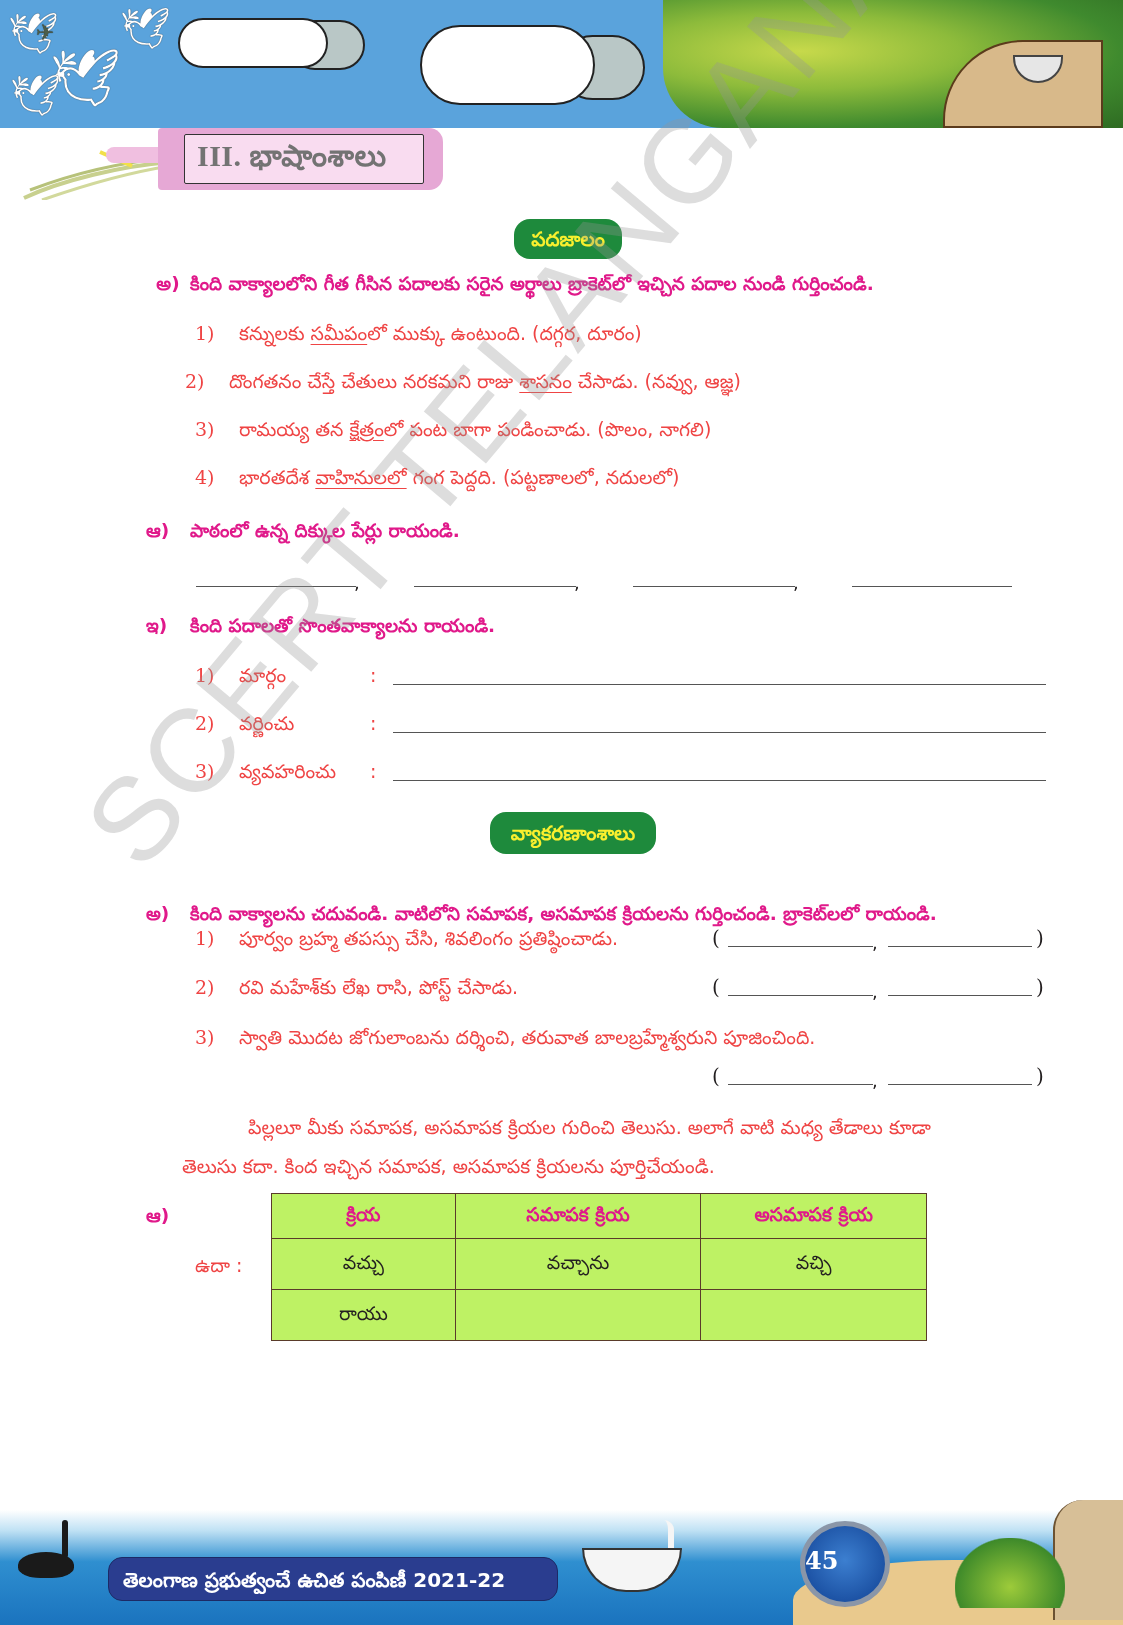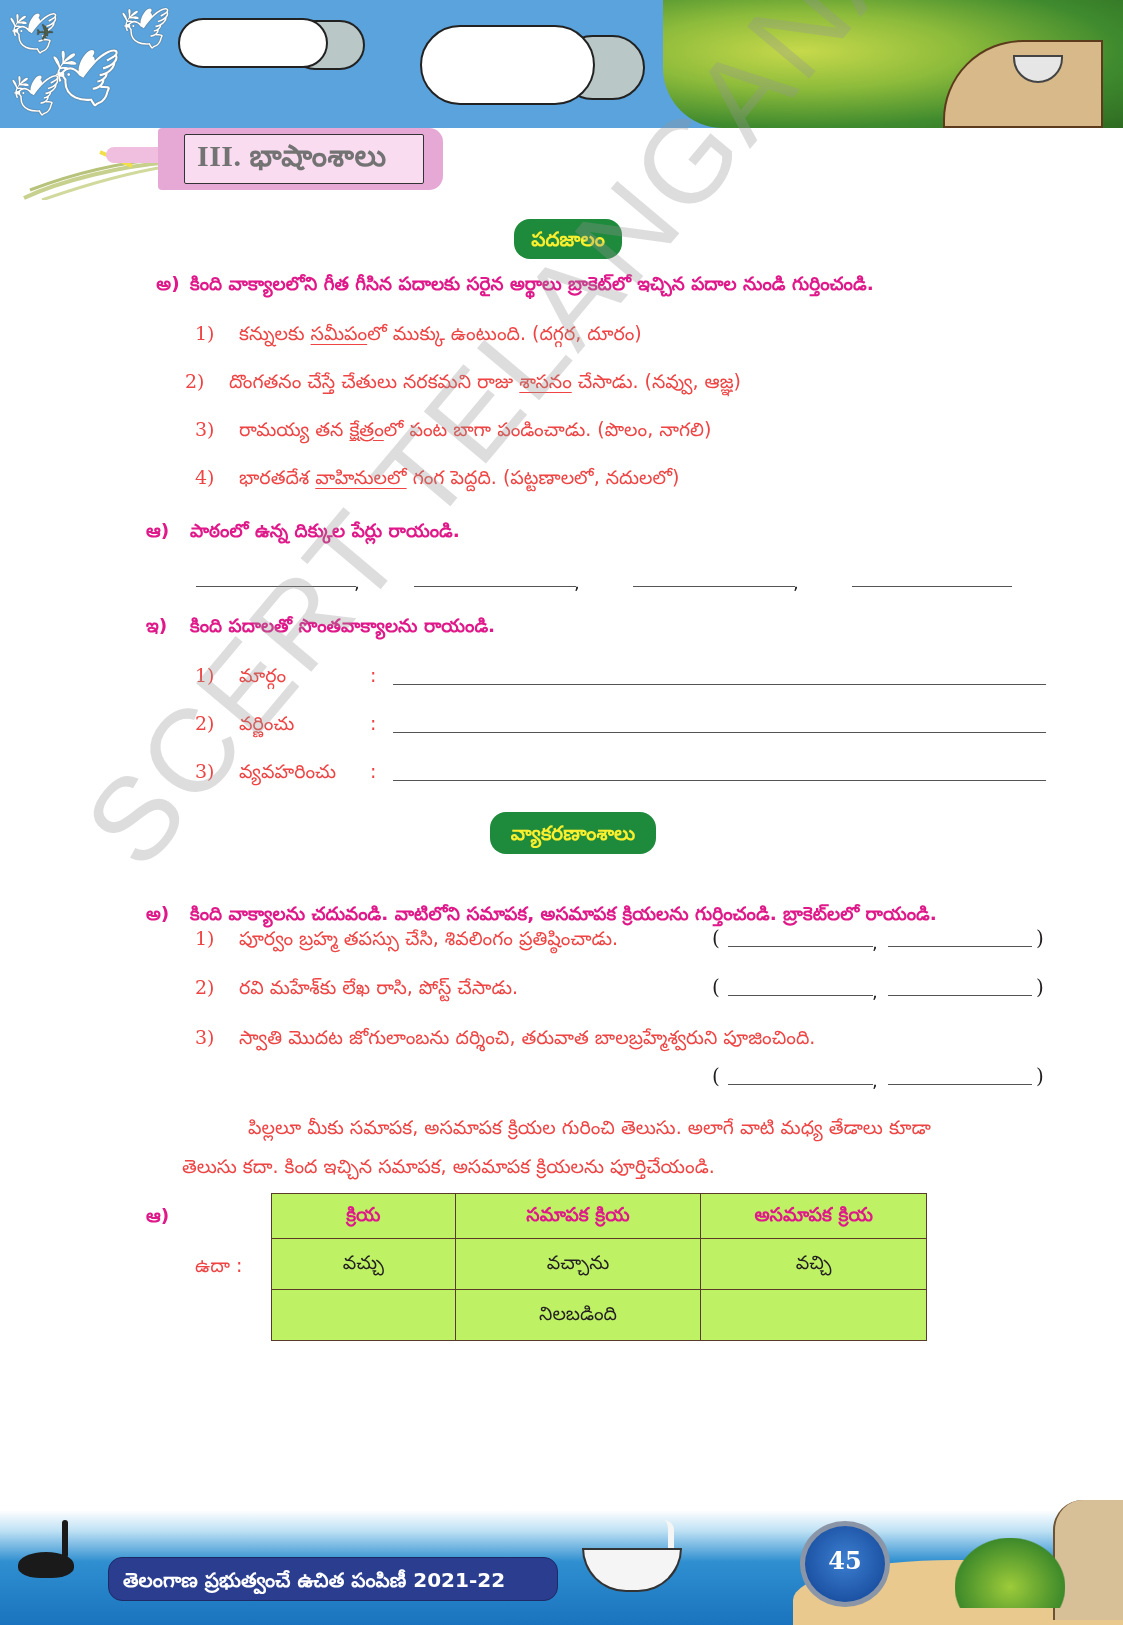--- a/index.html
+++ b/index.html
@@ -40,21 +40,21 @@
   table.verbs th { color: #e0198a; font-weight: bold; height: 45px; }
   table.verbs td { height: 51px; }
 
   
   .watermark { position: absolute; left: 110px; top: 780px; font-size: 118px; color: rgba(150,150,150,0.32); transform: rotate(-50deg); transform-origin: left center; letter-spacing: 4px; white-space: nowrap; font-family: "Liberation Sans", sans-serif; pointer-events: none; }
 
   
   .footer { position: absolute; left: 0; top: 1510px; width: 1123px; height: 115px; background: linear-gradient(180deg, #ffffff 0%, #bfe1f4 18%, #2f8fd0 45%, #1a73be 100%); }
   .sand { position: absolute; right: 0; top: 1560px; width: 330px; height: 65px; background: #e9c98d; border-top-left-radius: 160px 40px; }
   .footer-pill { position: absolute; left: 108px; top: 1557px; width: 450px; height: 44px; background: #2a3d8f; border-radius: 14px; color: #fff; font-weight: bold; font-size: 20px; line-height: 44px; padding-left: 14px; border: 1px solid #1c2a66; }
-  .page-badge { position: absolute; left: 800px; top: 1521px; width: 90px; height: 86px; border-radius: 50%; background: radial-gradient(circle at 50% 45%, #3c7fd0 0%, #1d53a5 70%); border: 5px solid #8a96a8; color: #fff; font-family: "DejaVu Serif", serif; font-weight: bold; font-size: 24px; text-align: center; line-height: 70px; }
+  .page-badge { position: absolute; left: 800px; top: 1521px; width: 90px; height: 86px; border-radius: 50%; background: radial-gradient(circle at 50% 45%, #3c7fd0 0%, #1d53a5 70%); border: 5px solid #8a96a8; color: #fff; font-family: "DejaVu Serif", serif; font-weight: bold; font-size: 24px; line-height: 70px; }
   .swan { position: absolute; left: 582px; top: 1548px; width: 100px; height: 44px; background: #f5f5f5; border: 2px solid #333; border-radius: 0 0 50px 50px; }
   .swan-neck { position: absolute; left: 664px; top: 1520px; width: 10px; height: 40px; border-right: 6px solid #f5f5f5; border-radius: 0 10px 0 0; }
   .cormorant { position: absolute; left: 18px; top: 1552px; width: 56px; height: 26px; background: #1a1a1a; border-radius: 50% 50% 40% 40%; }
   .cormorant-neck { position: absolute; left: 62px; top: 1520px; width: 6px; height: 38px; background: #1a1a1a; border-radius: 4px; }
   .plant { position: absolute; left: 955px; top: 1538px; width: 110px; height: 70px; background: radial-gradient(ellipse at 50% 70%, #9dcb3a 0%, #3e8a2a 70%, transparent 72%); }
   .rock { position: absolute; right: 0; top: 1500px; width: 70px; height: 120px; background: #d7bf97; border-left: 2px solid #6b5232; border-top-left-radius: 30px; }
 </style>
 </head>
 <body>
 
@@ -188,22 +188,22 @@
       <th>అసమాపక క్రియ</th>
     </tr>
   </thead>
   <tbody>
     <tr>
       <td>వచ్చు</td>
       <td>వచ్చాను</td>
       <td>వచ్చి</td>
     </tr>
     <tr>
+      <td>రాయు</td>
       <td></td>
-      <td>నిలబడింది</td>
       <td></td>
     </tr>
   </tbody>
 </table>
 
 <div class="watermark">SCERT TELANGANA</div>
 
 <div class="footer"></div>
 <div class="sand"></div>
 <div class="rock"></div>

